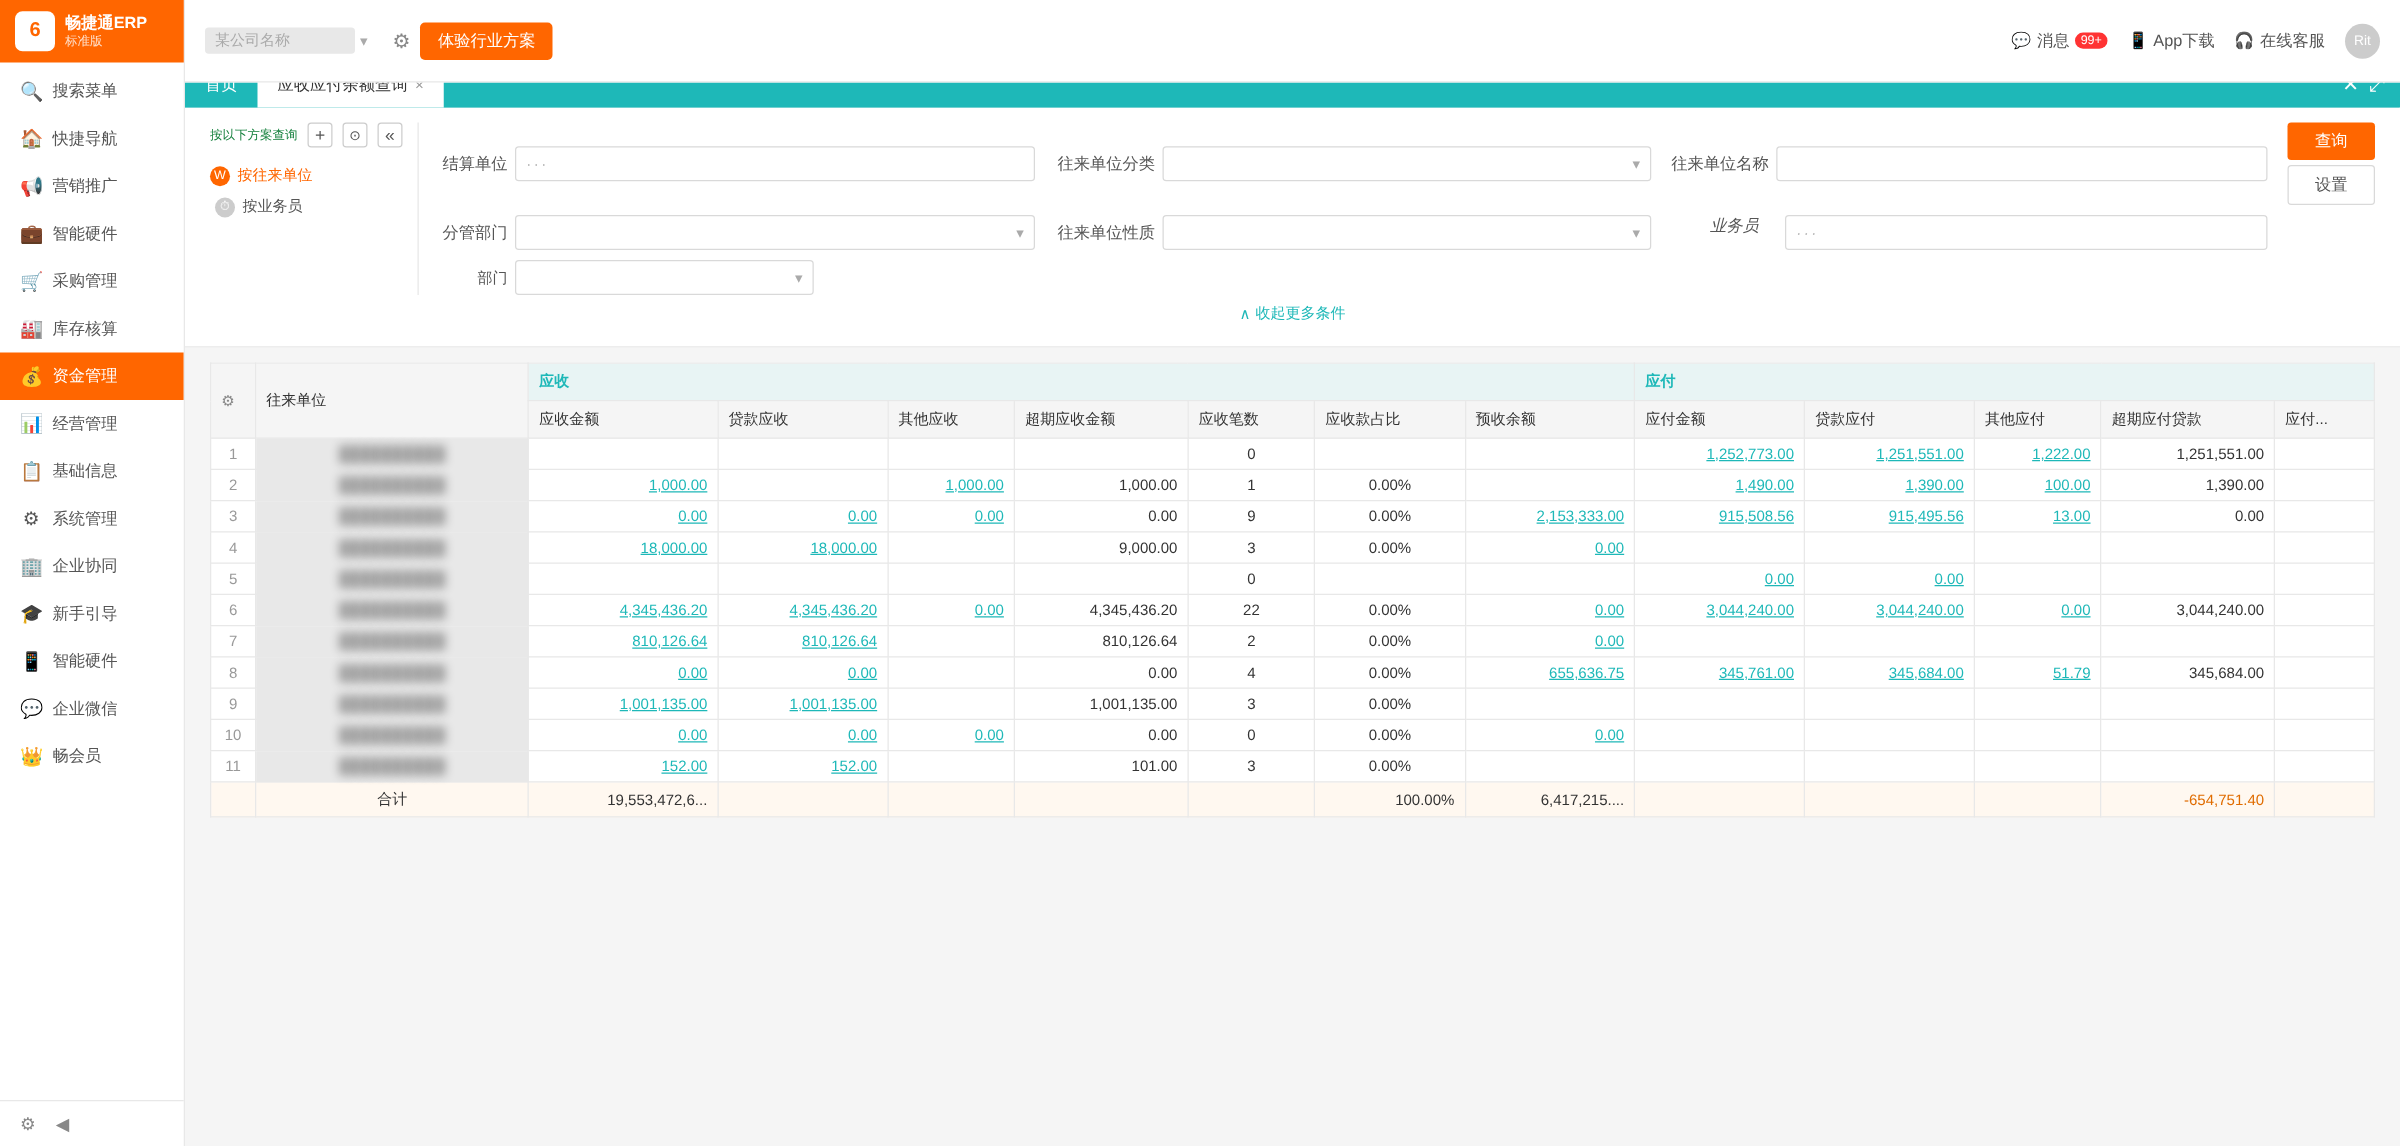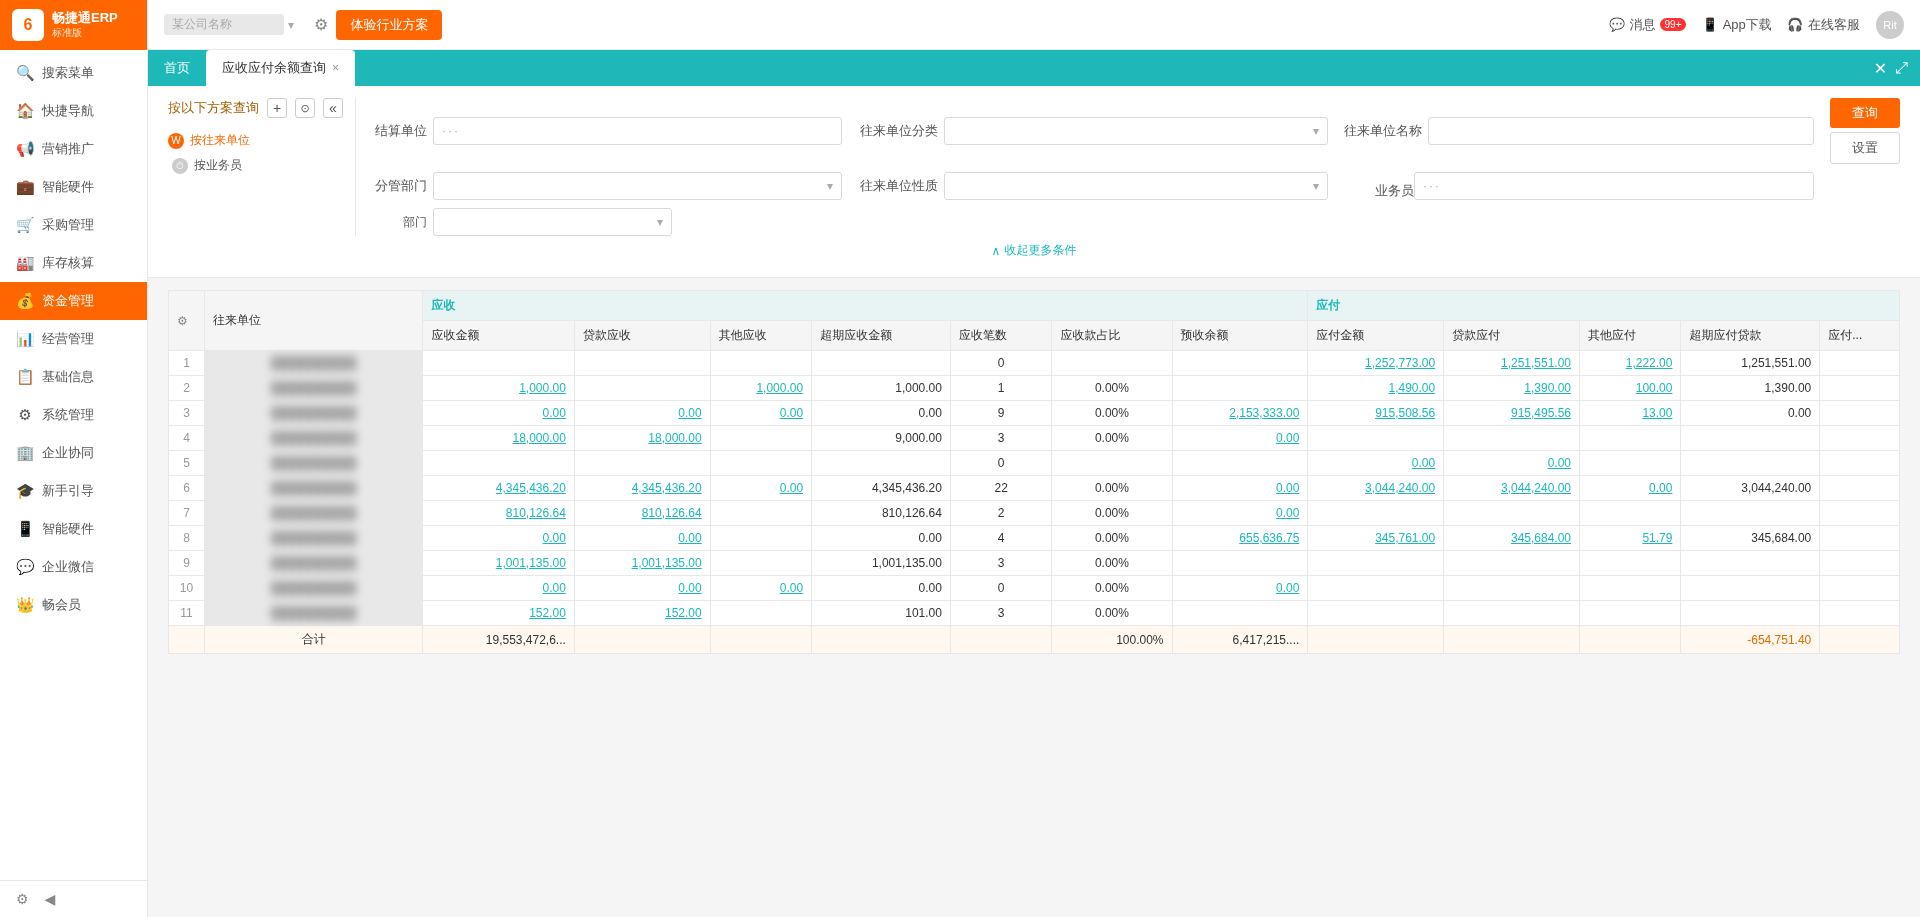--- a/index.html
+++ b/index.html
@@ -25,21 +25,21 @@
     }
     .sidebar-item.active { background: #ff6600; color: #fff; border-radius: 0; }
     .sidebar-item .icon { font-size: 15px; width: 18px; text-align: center; }
     .sidebar-footer {
       border-top: 1px solid #e8e8e8; padding: 10px 16px; display: flex; align-items: center; gap: 16px;
     }
     .sidebar-footer-btn { cursor: pointer; color: #888; font-size: 14px; }
 
     
     .topbar {
-      position: fixed; left: 148px; top: 0; right: 0; height: 50px;
+      position: fixed; left: 148px; top: 0; right: 0; height: 66px;
       background: #fff; border-bottom: 1px solid #e8e8e8; z-index: 99;
       display: flex; align-items: center; padding: 0 16px; gap: 12px;
     }
     .topbar-breadcrumb {
       display: flex; align-items: center; gap: 4px; color: #aaa; font-size: 12px;
     }
     .topbar-actions { display: flex; align-items: center; gap: 8px; margin-left: 8px; }
     .topbar-btn-orange {
       background: #ff6600; color: #fff; border: none; border-radius: 4px;
       padding: 6px 14px; cursor: pointer; font-size: 13px;
@@ -78,21 +78,21 @@
     }
     .page-title { font-size: 16px; font-weight: bold; color: #333; }
     .page-header-actions { display: flex; gap: 8px; }
     .header-action-btn { display: flex; align-items: center; gap: 4px; color: #1eb8b8; cursor: pointer; font-size: 13px; }
 
     
     .filter-area {
       background: #fff; padding: 12px 20px; border-bottom: 1px solid #e8e8e8;
     }
     .filter-top { display: flex; align-items: center; gap: 8px; margin-bottom: 10px; }
-    .filter-label { font-size: 13px; color: #a16207; }
+    .filter-label { font-size: 10px; color: #15803d; }
     .filter-add-btn { width: 20px; height: 20px; border: 1px solid #ccc; border-radius: 3px; display: flex; align-items: center; justify-content: center; cursor: pointer; font-size: 14px; color: #555; }
     .filter-input {
       flex: 1; height: 28px; border: 1px solid #d9d9d9; border-radius: 3px;
       padding: 0 8px; font-size: 12px; color: #333; background: #fff;
       display: flex; align-items: center; justify-content: space-between; cursor: pointer;
     }
     .filter-input .dots { color: #aaa; letter-spacing: 2px; }
     .filter-input .arrow { color: #aaa; }
 
     .filter-collapse {
@@ -314,21 +314,21 @@
               <span class="arrow">▾</span>
             </div>
           </div>
           <div style="display:flex;align-items:center;gap:6px;flex:1;">
             <span style="font-size:13px;color:#555;white-space:nowrap;min-width:80px;text-align:right;">往来单位性质</span>
             <div class="filter-input" style="min-width:200px;">
               <span></span>
               <span class="arrow">▾</span>
             </div>
           </div>
-          <div style="display:flex;align-items:flex-end;gap:0;flex:1;">
+          <div style="display:flex;align-items:flex-start;gap:21px;flex:1;font-style:italic;">
             <span style="font-size:13px;color:#555;white-space:nowrap;min-width:70px;text-align:right;">业务员</span>
             <div class="filter-input" style="min-width:180px;">
               <span class="dots">···</span>
             </div>
           </div>
           <div style="min-width:70px;"></div>
         </div>
 
         <div style="display:flex; gap:16px; align-items:center;">
           <div style="display:flex;align-items:center;gap:6px;flex:1;max-width:300px;">

